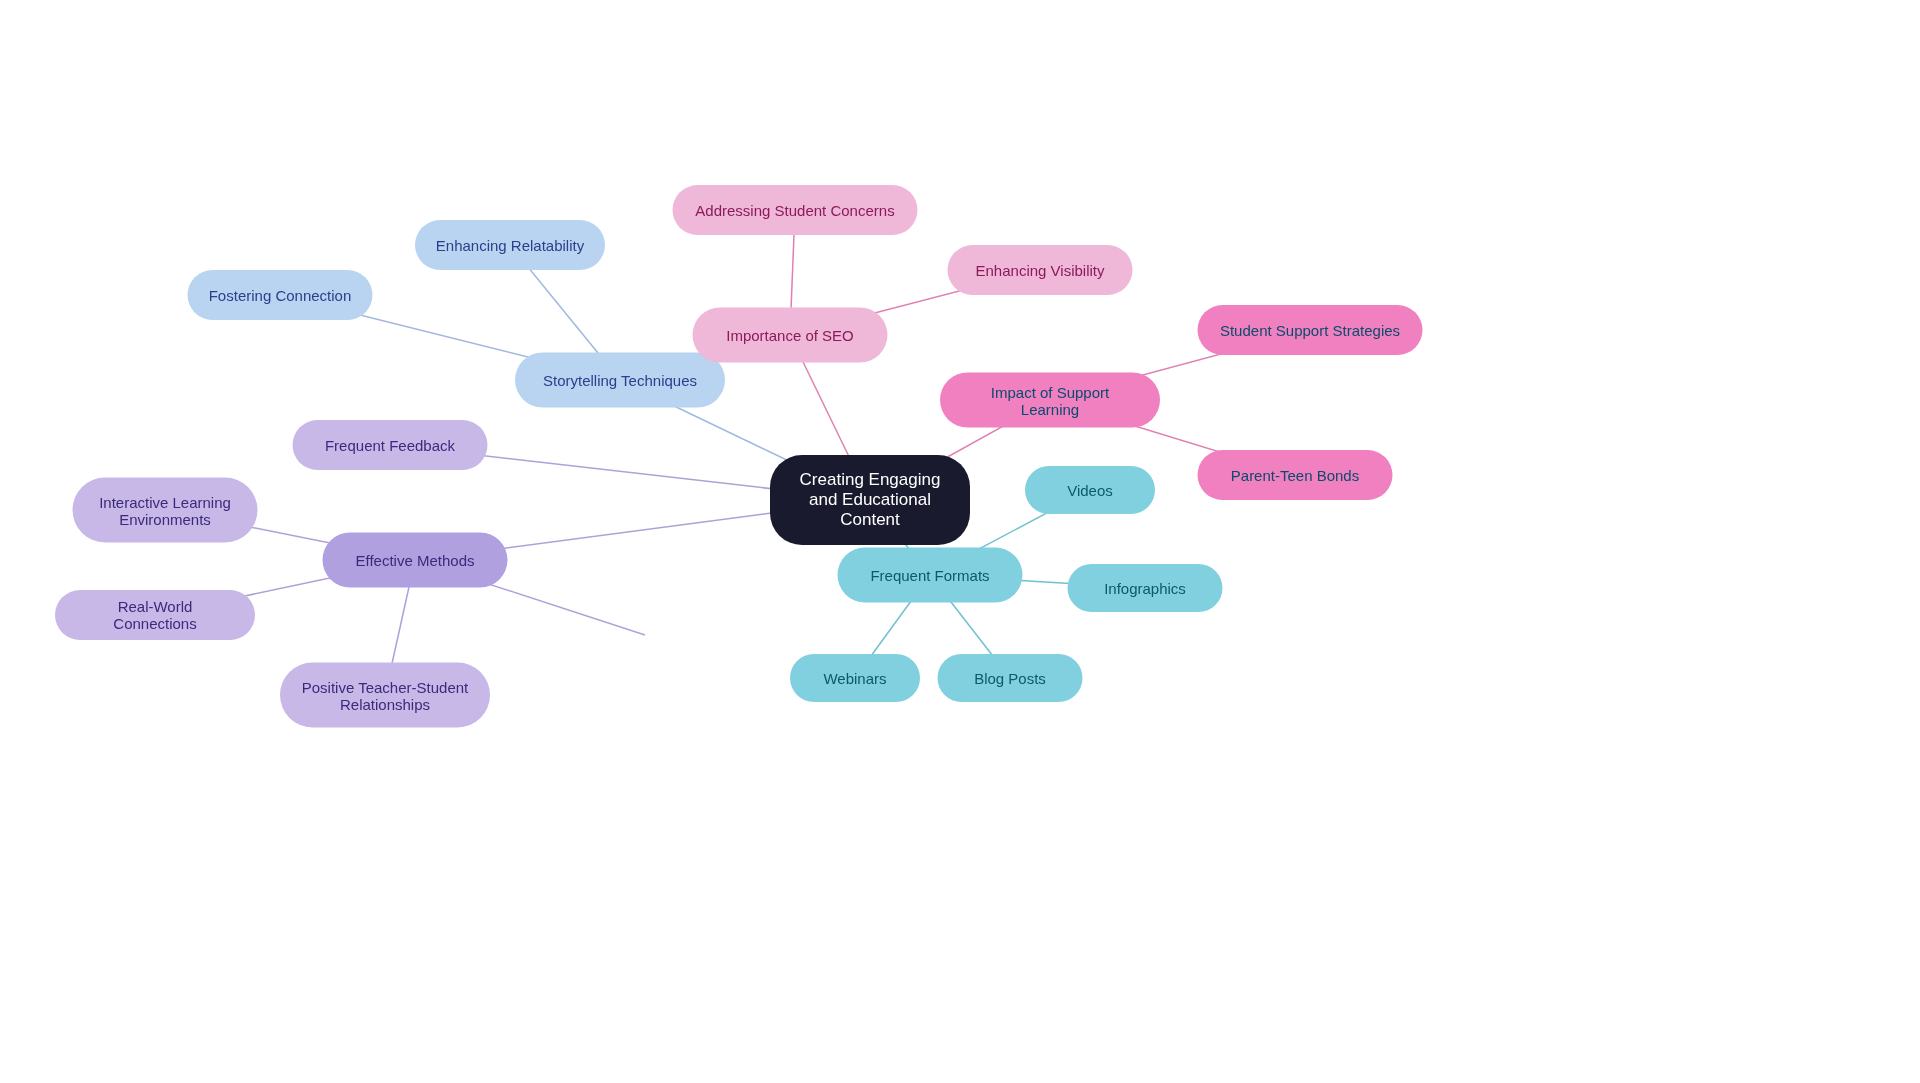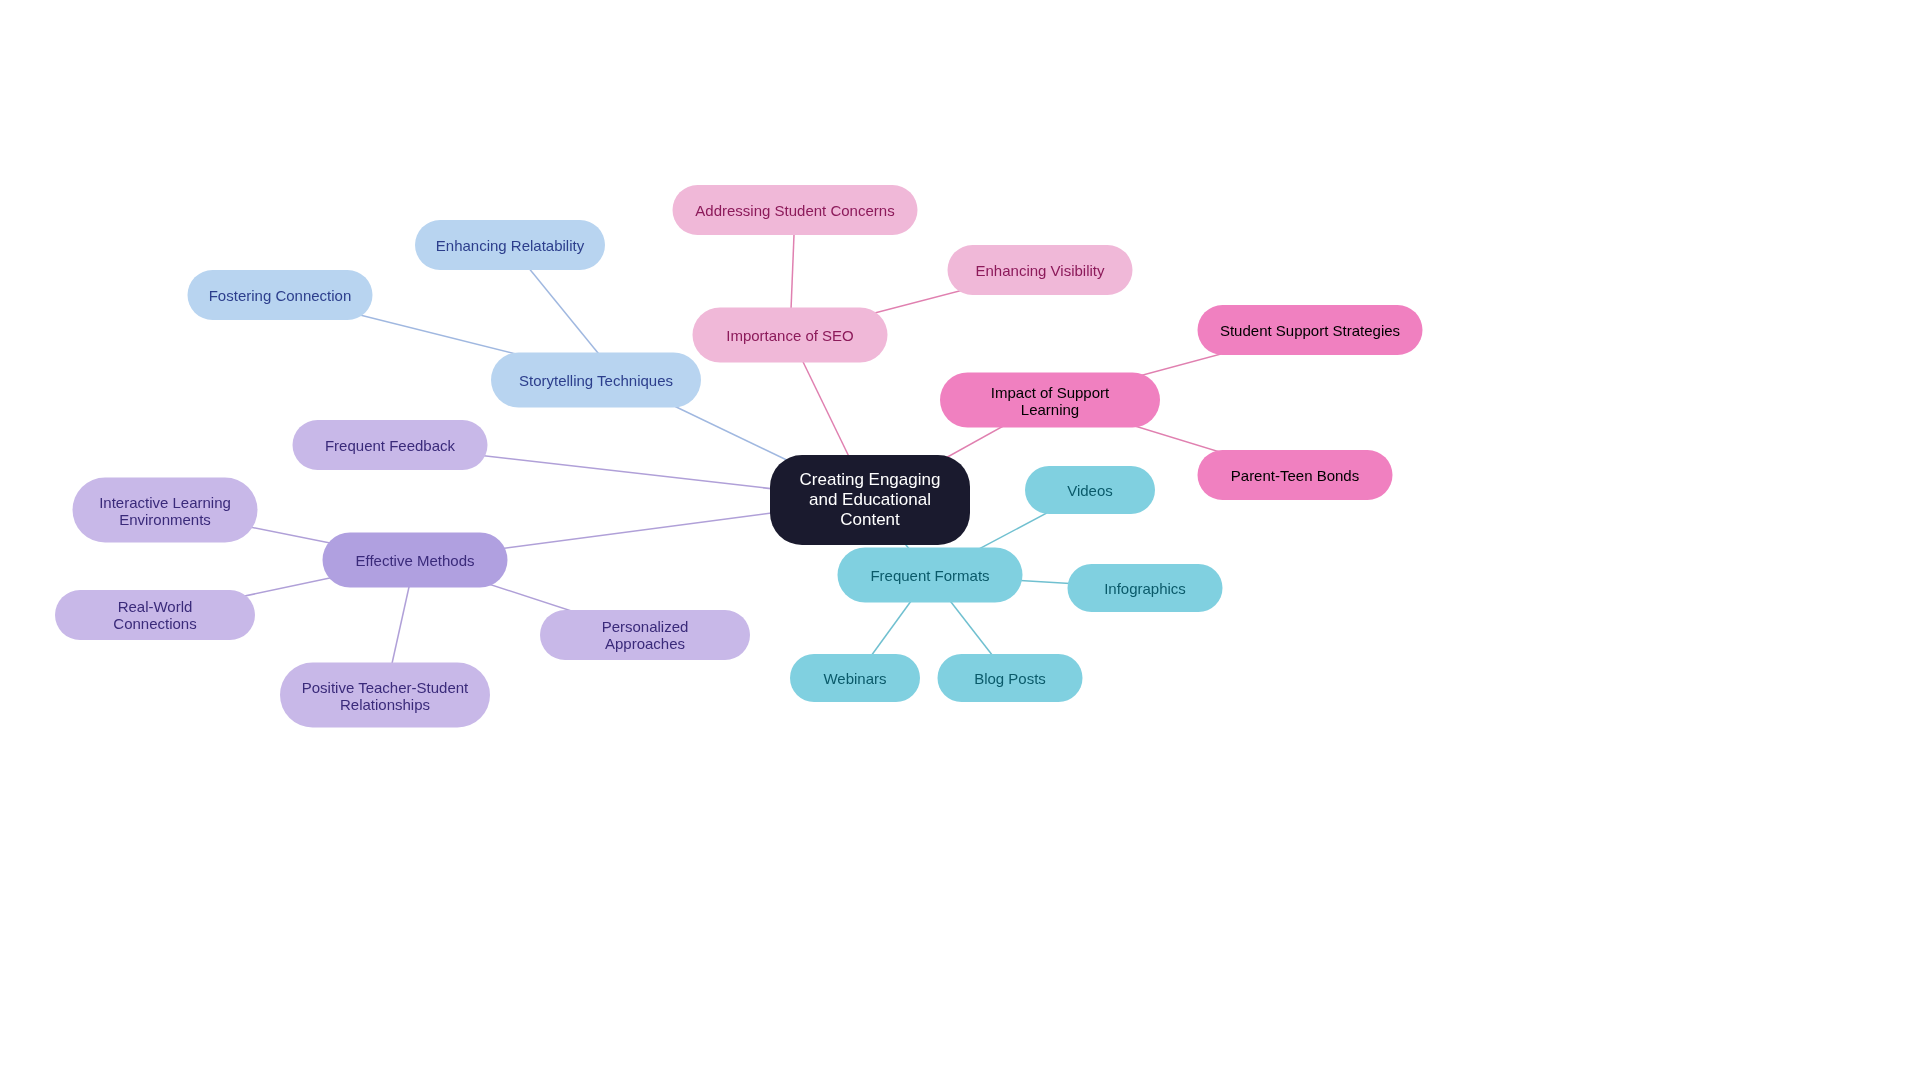--- a/index.html
+++ b/index.html
@@ -56,21 +56,21 @@
     .node-purple-medium {
       background: #b0a0e0;
       color: #3a2a7a;
     }
     .node-pink-light {
       background: #f0b8d8;
       color: #8c1a5a;
     }
     .node-pink-bright {
       background: #f080c0;
-      color: #000000;
+      color: #0c4a6e;
     }
     .node-teal {
       background: #80d0e0;
       color: #0a5a6a;
     }
   </style>
 </head>
 <body>
 
 <div id="mindmap-container">
@@ -91,29 +91,28 @@
       <line x1="1050" y1="400" x2="1310" y2="330" stroke="#e080b0" stroke-width="1.5"></line>
       <line x1="1050" y1="400" x2="1295" y2="475" stroke="#e080b0" stroke-width="1.5"></line>
       <line x1="870" y1="500" x2="930" y2="575" stroke="#70c0d0" stroke-width="1.5"></line>
       <line x1="930" y1="575" x2="1090" y2="490" stroke="#70c0d0" stroke-width="1.5"></line>
       <line x1="930" y1="575" x2="1145" y2="588" stroke="#70c0d0" stroke-width="1.5"></line>
       <line x1="930" y1="575" x2="1010" y2="678" stroke="#70c0d0" stroke-width="1.5"></line>
       <line x1="930" y1="575" x2="855" y2="678" stroke="#70c0d0" stroke-width="1.5"></line>
     </svg>
 <div class="node node-center" style="left: 870px; top: 500px; width: 200px; height: 90px;">Creating Engaging and
 Educational Content</div>
-    <div class="node node-blue-light" style="left: 596px; top: 380px; width: 210px; height: 55px;">Storytelling Techniques</div>
+    <div class="node node-blue-light" style="left: 620px; top: 380px; width: 210px; height: 55px;">Storytelling Techniques</div>
     <div class="node node-blue-light" style="left: 510px; top: 245px; width: 190px; height: 50px;">Enhancing Relatability</div>
     <div class="node node-blue-light" style="left: 280px; top: 295px; width: 185px; height: 50px;">Fostering Connection</div>
     <div class="node node-purple-light" style="left: 390px; top: 445px; width: 195px; height: 50px;">Frequent Feedback</div>
     <div class="node node-purple-light" style="left: 165px; top: 510px; width: 185px; height: 65px;">Interactive Learning
 Environments</div>
     <div class="node node-purple-medium" style="left: 415px; top: 560px; width: 185px; height: 55px;">Effective Methods</div>
     <div class="node node-purple-light" style="left: 155px; top: 615px; width: 200px; height: 50px;">Real-World Connections</div>
-    <div class="node node-purple-light" style="left: 645px; top: 635px; width: 210px; height: 50px;">Personalized Approaches</div>
     <div class="node node-purple-light" style="left: 385px; top: 695px; width: 210px; height: 65px;">Positive Teacher-Student
 Relationships</div>
     <div class="node node-pink-light" style="left: 790px; top: 335px; width: 195px; height: 55px;">Importance of SEO</div>
     <div class="node node-pink-light" style="left: 795px; top: 210px; width: 245px; height: 50px;">Addressing Student Concerns</div>
     <div class="node node-pink-light" style="left: 1040px; top: 270px; width: 185px; height: 50px; text-align: center;">Enhancing Visibility</div>
     <div class="node node-pink-bright" style="left: 1050px; top: 400px; width: 220px; height: 55px;">Impact of Support Learning</div>
     <div class="node node-pink-bright" style="left: 1310px; top: 330px; width: 225px; height: 50px;">Student Support Strategies</div>
     <div class="node node-pink-bright" style="left: 1295px; top: 475px; width: 195px; height: 50px;">Parent-Teen Bonds</div>
     <div class="node node-teal" style="left: 930px; top: 575px; width: 185px; height: 55px;">Frequent Formats</div>
     <div class="node node-teal" style="left: 1090px; top: 490px; width: 130px; height: 48px;">Videos</div>

